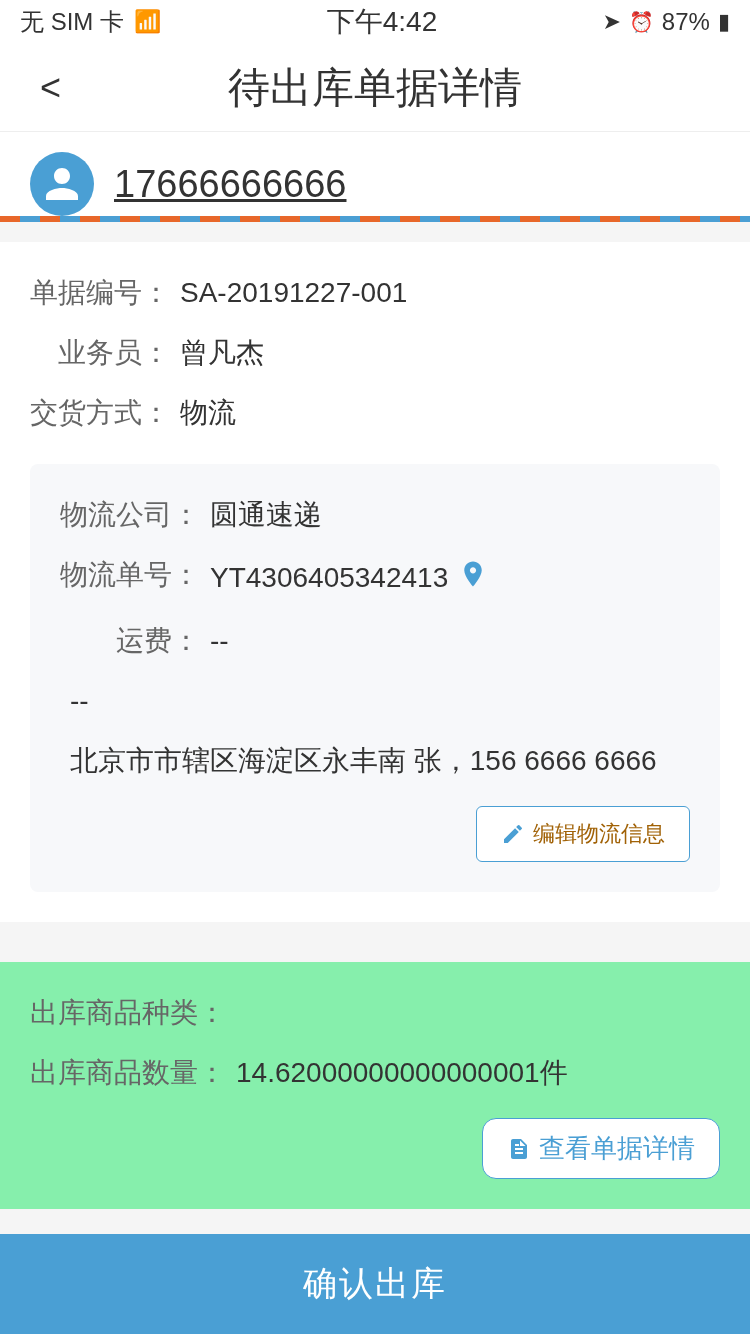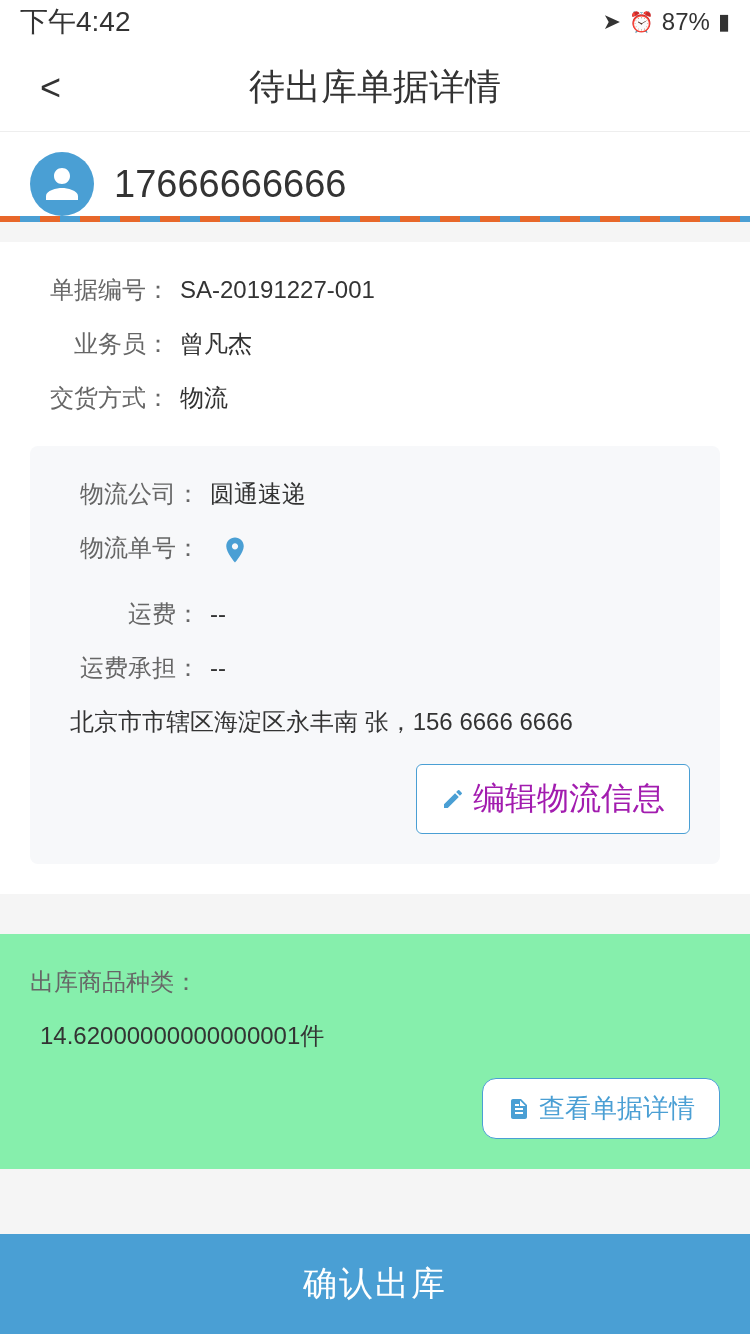--- a/index.html
+++ b/index.html
@@ -37,30 +37,31 @@
     .back-btn {
       font-size: 36px;
       color: #333;
       cursor: pointer;
       padding: 10px;
     }
     .nav-title {
       position: absolute;
       left: 50%;
       transform: translateX(-50%);
-      font-size: 36px;
+      font-size: 42px;
       font-weight: 500;
       color: #333;
     }
     .user-header {
       background: #fff;
       padding: 20px 30px;
       display: flex;
       align-items: center;
       gap: 20px;
+      text-decoration: underline;
     }
     .user-avatar {
       width: 64px;
       height: 64px;
       border-radius: 50%;
       background: #4a9fd4;
       display: flex;
       align-items: center;
       justify-content: center;
     }
@@ -82,21 +83,21 @@
     }
     .section {
       background: #fff;
       margin: 20px 0 0 0;
       padding: 30px;
     }
     .info-row {
       display: flex;
       align-items: flex-start;
       margin-bottom: 18px;
-      font-size: 24px;
+      font-size: 28px;
       line-height: 1.5;
     }
     .info-row:last-child { margin-bottom: 0; align-items: center; }
     .info-label {
       color: #666;
       min-width: 140px;
       text-align: right;
       flex-shrink: 0;
     }
     .info-value {
@@ -111,24 +112,24 @@
       cursor: pointer;
     }
     .inline-flex { display: flex; align-items: center; }
     .edit-btn-row {
       display: flex;
       justify-content: flex-end;
       margin-top: 24px;
     }
     .edit-btn {
       border: 1px solid #4a9fd4;
-      color: #a21caf;
+      color: #a16207;
       border-radius: 6px;
       padding: 12px 24px;
-      font-size: 32px;
+      font-size: 22px;
       display: flex;
       align-items: center;
       gap: 8px;
       cursor: pointer;
       background: #fff;
     }
     .goods-section {
       background: #86efac;
       margin: 20px 0 0 0;
       padding: 30px;
@@ -174,20 +175,24 @@
     }
     .section-top {
       background: #fff;
       padding: 20px 30px 0;
     }
   </style>
 </head>
 <body>
 
 <div class="status-bar">
+  <div class="status-left">
+    <span>无 SIM 卡</span>
+    <span class="wifi-icon">📶</span>
+  </div>
   <div style="font-size:28px;font-weight:500;text-align:right;">下午4:42</div>
   <div class="status-right">
     <span style="font-size:22px;">➤</span>
     <span style="font-size:20px;">⏰</span>
     <span>87%</span>
     <span style="font-size:22px;">▮</span>
   </div>
 </div>
 
 <div class="nav-bar">
@@ -225,33 +230,33 @@
 
   <div style="background:#fff; margin-top: 0; padding: 0 30px 30px;">
     <div style="background:#f7f8fa; border-radius:8px; padding: 30px;">
       <div class="info-row">
         <span class="info-label">物流公司：</span>
         <span class="info-value">圆通速递</span>
       </div>
       <div class="info-row">
         <span class="info-label">物流单号：</span>
         <span class="info-value inline-flex">
+          <span>YT4306405342413</span>
           <span class="track-icon">
             <svg width="30" height="30" viewBox="0 0 24 24" fill="#4a9fd4">
                 <path d="M12 2C8.13 2 5 5.13 5 9c0 5.25 7 13 7 13s7-7.75 7-13c0-3.87-3.13-7-7-7zm0 9.5c-1.38 0-2.5-1.12-2.5-2.5s1.12-2.5 2.5-2.5 2.5 1.12 2.5 2.5-1.12 2.5-2.5 2.5z"></path>
               </svg>
           </span>
         </span>
       </div>
       <div class="info-row">
         <span class="info-label">运费：</span>
         <span class="info-value">--</span>
       </div>
       <div class="info-row">
-        <span class="info-label">运费承担：</span>
         <span class="info-value">--</span>
       </div>
       <div class="info-row">
         <span class="info-value">北京市市辖区海淀区永丰南  张，156 6666 6666</span>
       </div>
       <div class="edit-btn-row">
         <button class="edit-btn">
           <svg width="24" height="24" viewBox="0 0 24 24" fill="#4a9fd4">
               <path d="M3 17.25V21h3.75L17.81 9.94l-3.75-3.75L3 17.25zM20.71 7.04a1 1 0 0 0 0-1.41l-2.34-2.34a1 1 0 0 0-1.41 0l-1.83 1.83 3.75 3.75 1.83-1.83z"></path>
             </svg>
@@ -261,20 +266,21 @@
     </div>
   </div>
 
   <div style="height: 20px; background: #f5f5f5;"></div>
 
   <div class="goods-section">
     <div class="info-row">
       <span class="info-label">出库商品种类：</span>
     </div>
     <div class="info-row">
+      <span class="info-label">出库商品数量：</span>
       <span class="info-value">14.62000000000000001件</span>
     </div>
     <div class="view-detail-btn-row">
       <button class="view-detail-btn">
         <svg width="24" height="24" viewBox="0 0 24 24" fill="#4a9fd4">
             <path d="M14 2H6c-1.1 0-2 .9-2 2v16c0 1.1.9 2 2 2h12c1.1 0 2-.9 2-2V8l-6-6zm-1 7V3.5L18.5 9H13zm-5 8v-2h8v2H8zm0-4v-2h8v2H8zm0-4V7h4v2H8z"></path>
           </svg>
         <span>查看单据详情</span>
       </button>
     </div>

